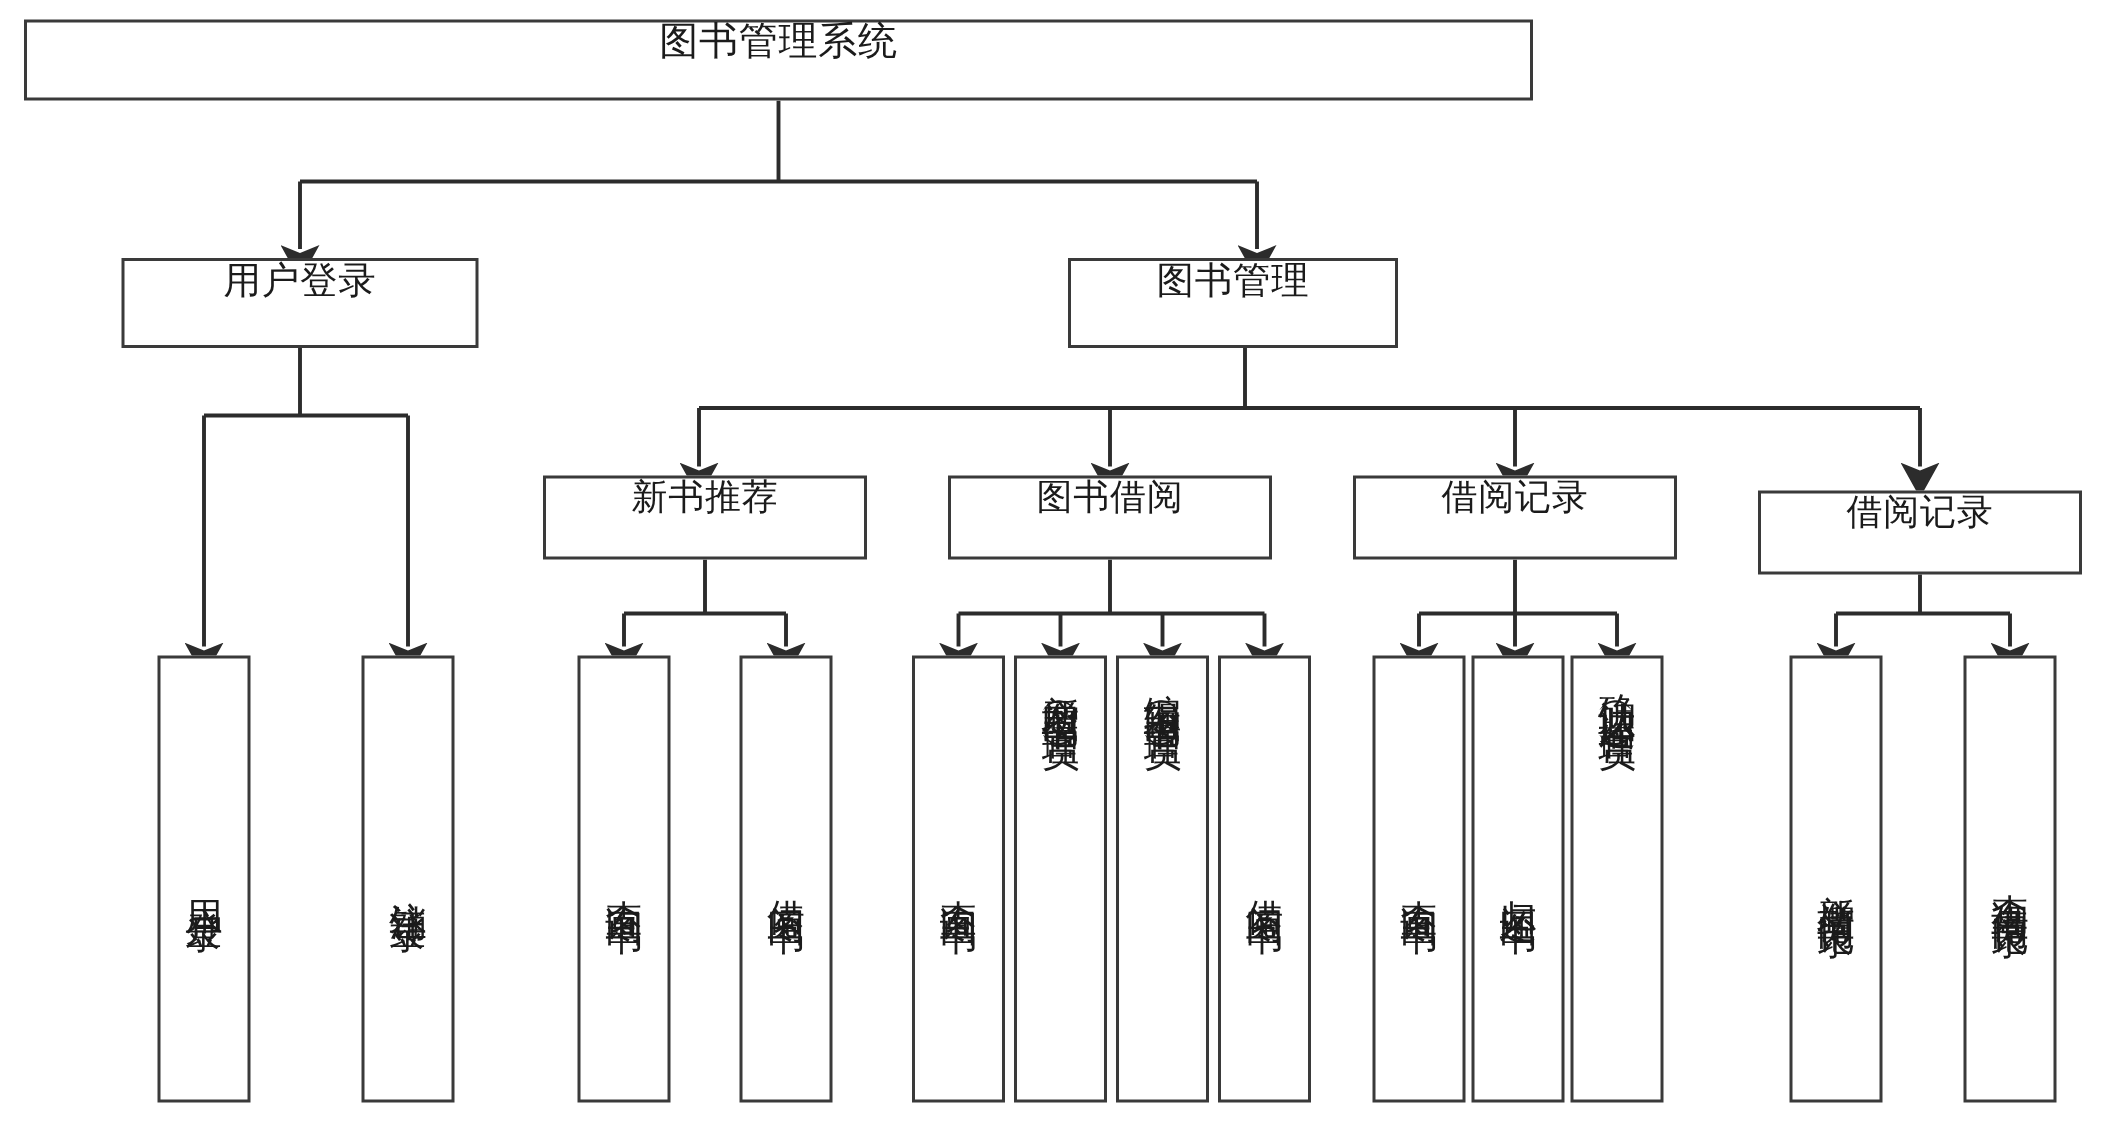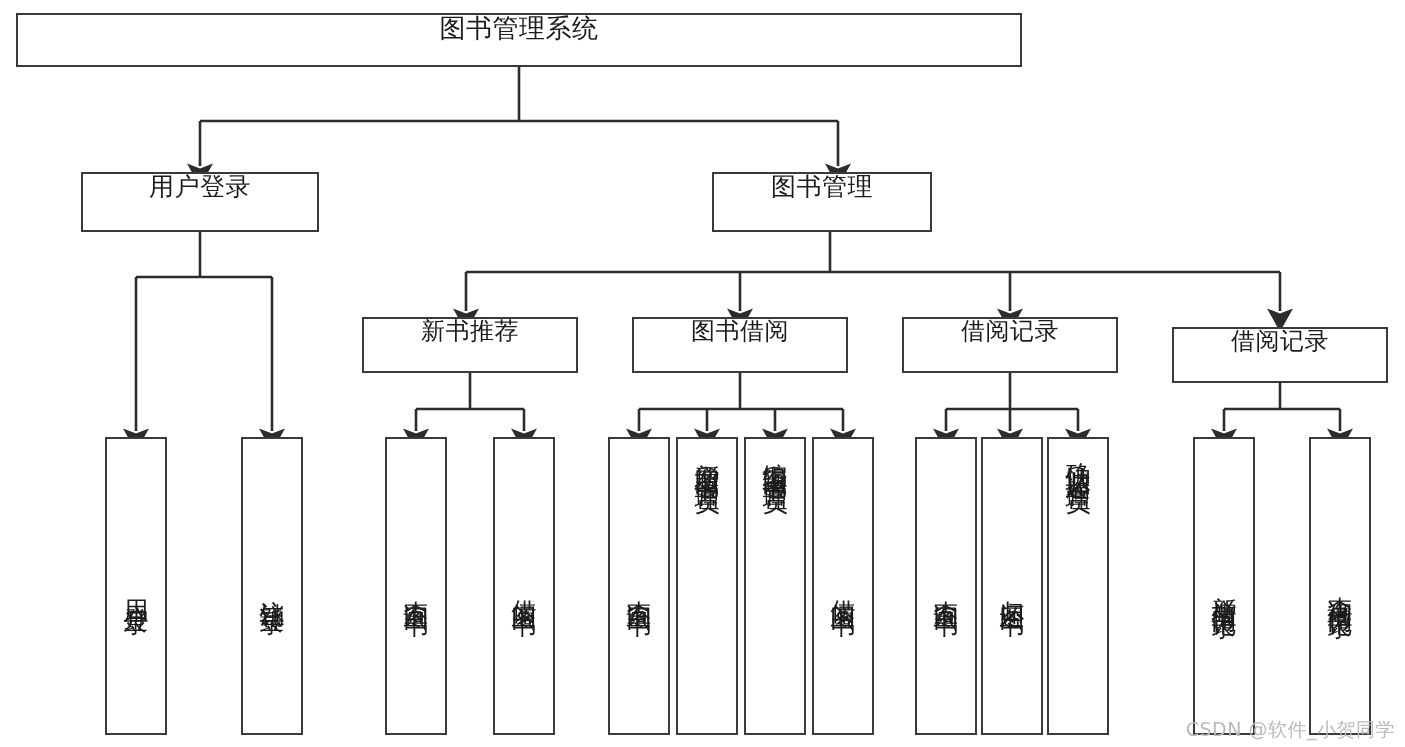--- a/index.html
+++ b/index.html
@@ -186,15 +186,14 @@
     <span class="label">确认归还（管理员）</span>
   </div>
 
   <div class="node leaf mid" style="left:1193px; top:437px; width:62px; height:298px;">
     <span class="label">新增借阅记录</span>
   </div>
   <div class="node leaf mid" style="left:1309px; top:437px; width:62px; height:298px;">
     <span class="label">查询借阅记录</span>
   </div>
 
-  <div id="watermark">CSDN @软件_小贺同学</div>
 
 </div>
 
 </body></html>

